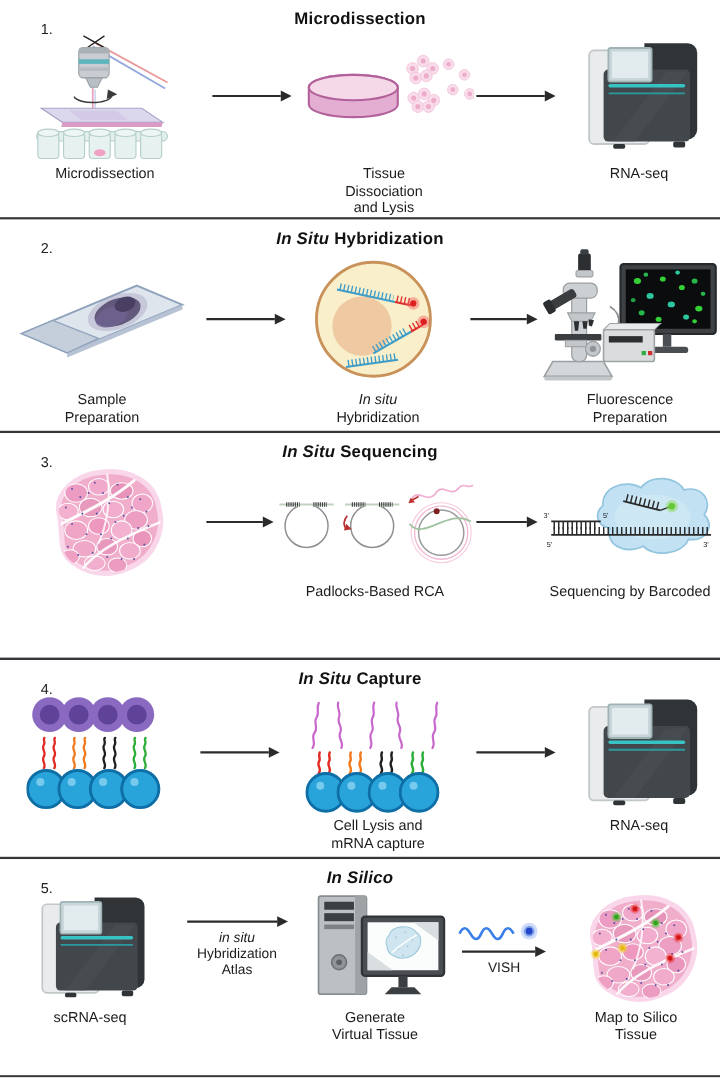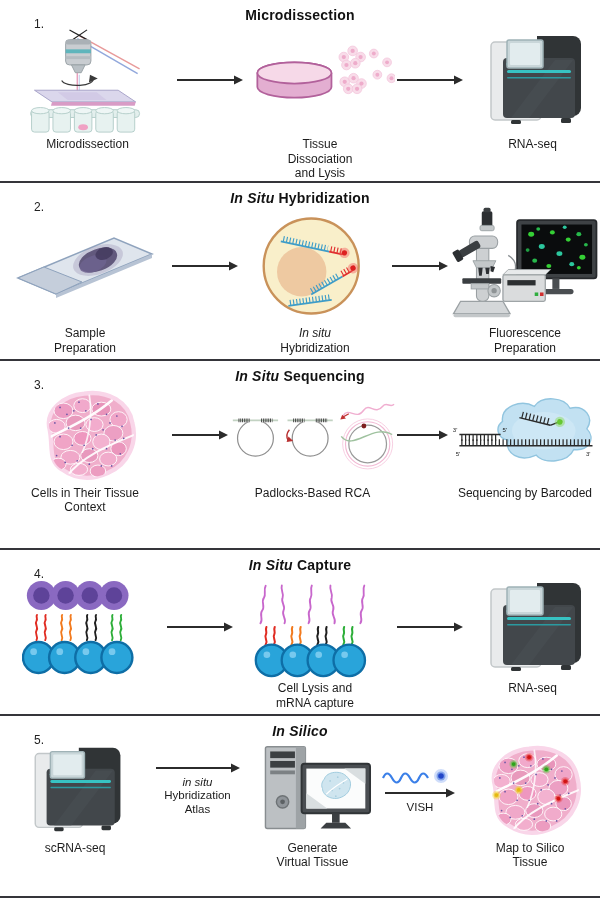--- a/index.html
+++ b/index.html
@@ -351,24 +351,20 @@
   <div class="section" style="height:207px">
     <div class="sec-title"><span class="t-em">In Situ</span><span> Sequencing</span></div>
     <div class="sec-num">3.</div>
     <div class="flow">
       <div class="step" style="width:170px">
         <div class="icon-box" style="height:100px">
           <svg width="112" height="99" viewBox="0 0 130 115">
               <use href="#tissue-base"></use>
             </svg>
         </div>
-        <div class="caption">
-          <span class="cl">Cells in Their Tissue</span>
-          <span class="cl">Context</span>
-        </div>
       </div>
       <div class="arrow-cell" style="width:60px;height:100px">
         <svg width="58" height="10" viewBox="0 0 58 10">
             <line x1="1" y1="5" x2="48" y2="5" stroke="#2b2b2b" stroke-width="1.8"></line>
             <polygon points="48,0.5 57,5 48,9.5" fill="#2b2b2b"></polygon>
           </svg>
       </div>
       <div class="step" style="width:165px">
         <div class="icon-box" style="height:100px">
           <svg width="168" height="77" viewBox="0 0 175 80">

